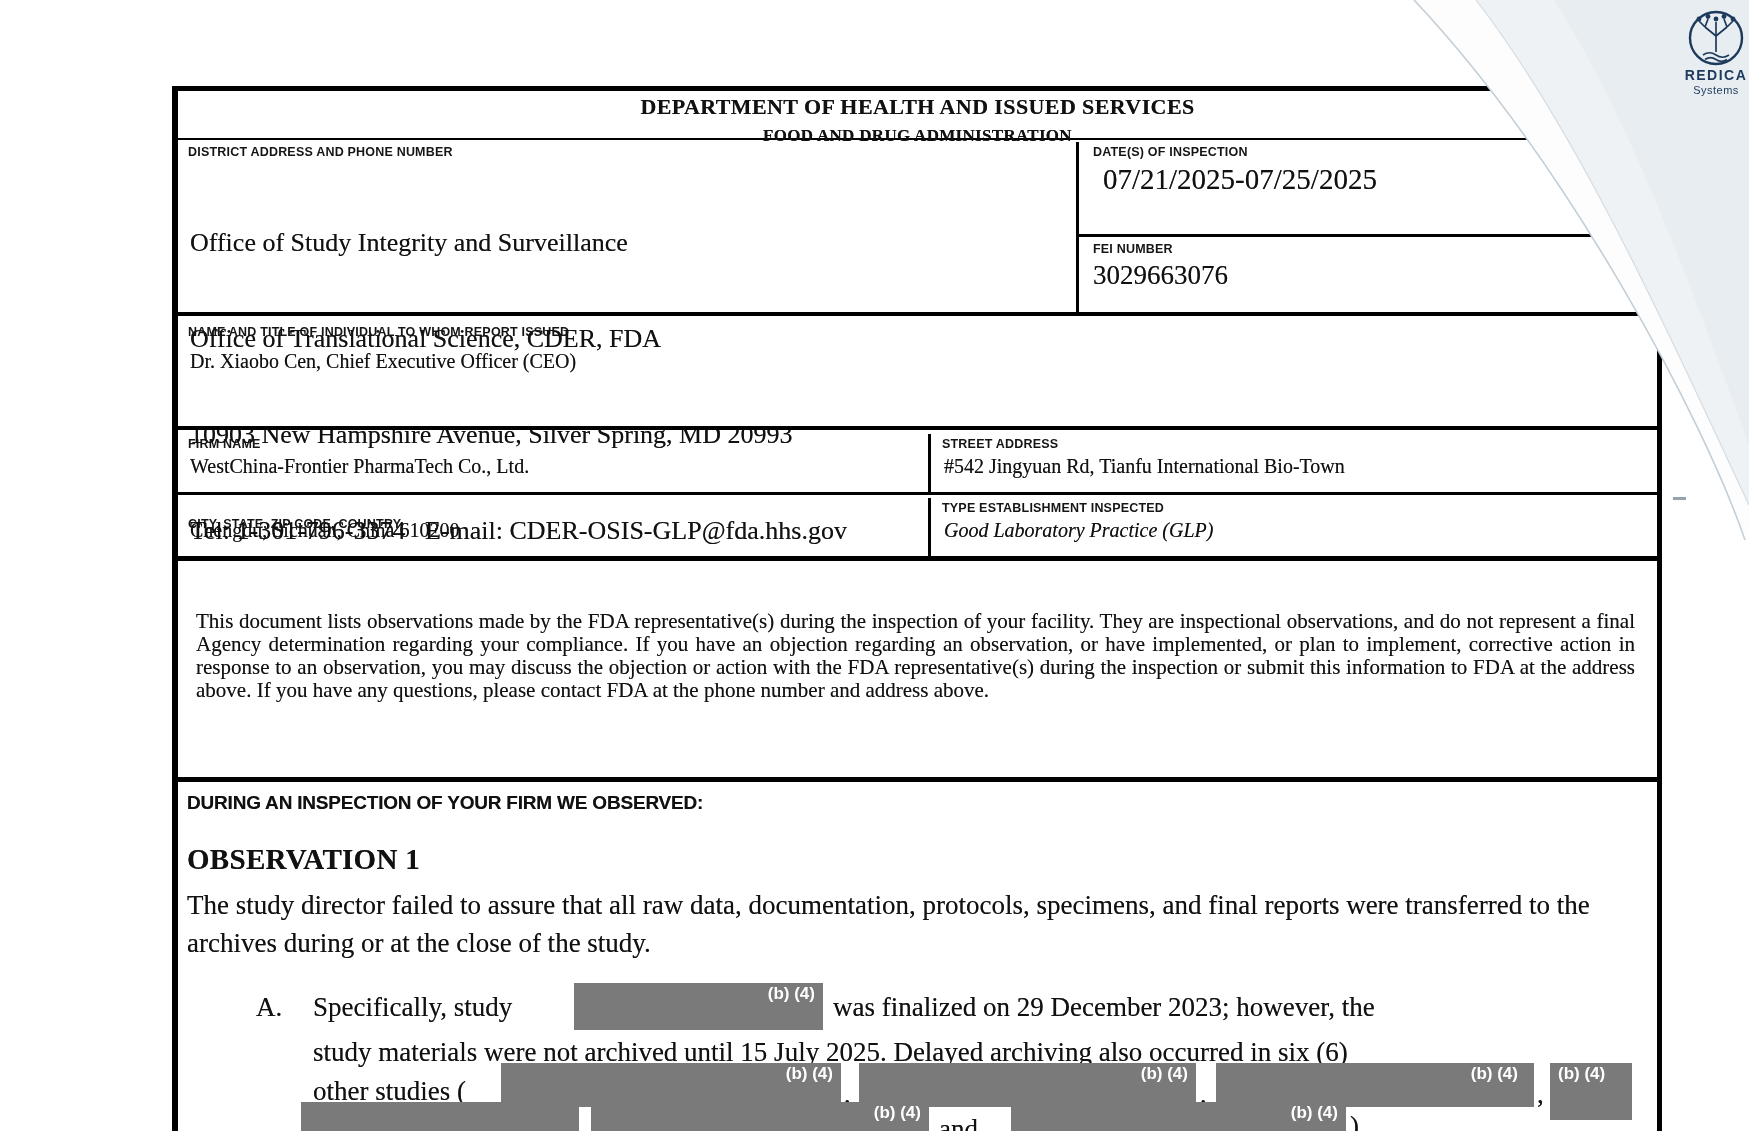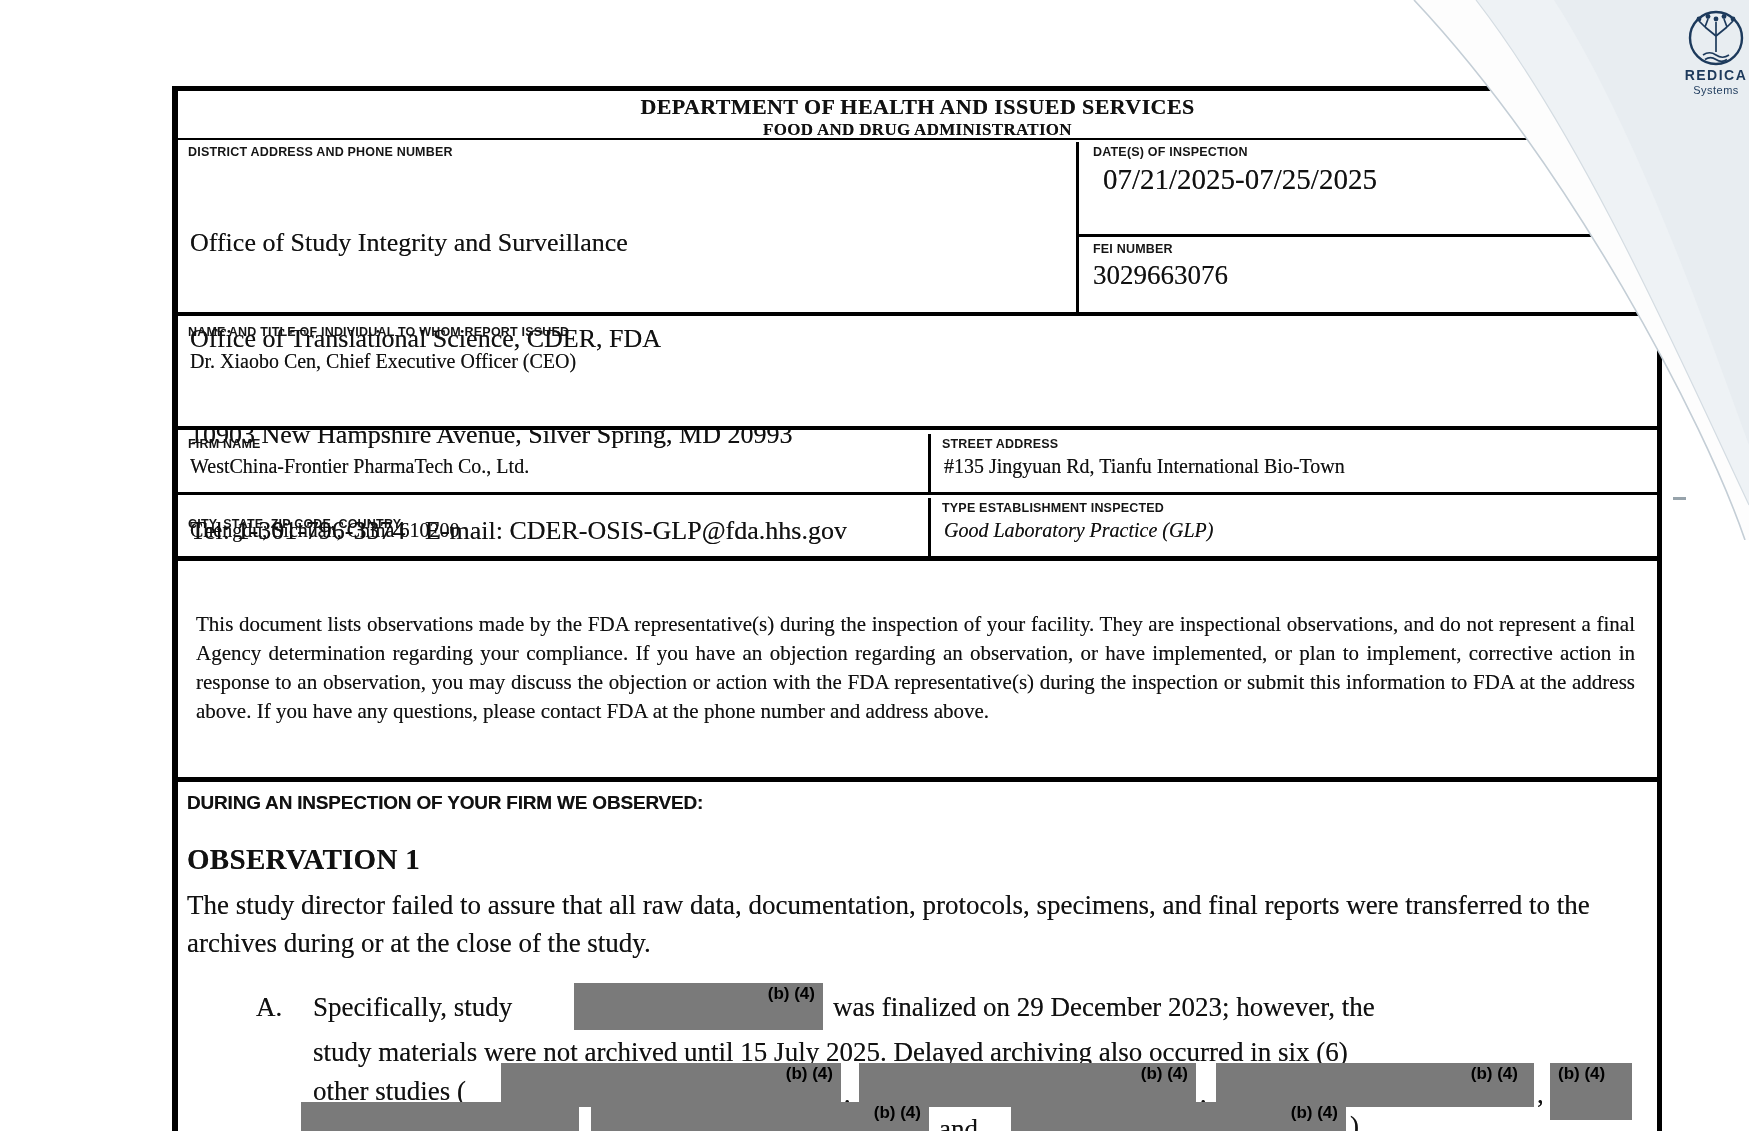--- a/index.html
+++ b/index.html
@@ -20,53 +20,53 @@
   .doc *{box-sizing:border-box;}
   .abs{position:absolute;}
   .lbl{
     font-family:"Liberation Sans", sans-serif;
     font-weight:bold;font-size:12.5px;letter-spacing:.2px;color:#151515;
     white-space:nowrap;
   }
   .val{font-size:20px;white-space:pre;text-shadow:0 0 .5px rgba(0,0,0,.55);}
   .title-block{left:0;right:0;top:0;height:49px;border-bottom:2px solid #000;text-align:center;}
   .doc-title{font-size:22px;font-weight:bold;letter-spacing:.4px;margin-top:3px;text-shadow:0 0 .6px rgba(0,0,0,.6);}
-  .doc-subtitle{font-size:17px;font-weight:bold;letter-spacing:.3px;margin-top:0;text-shadow:0 0 .5px rgba(0,0,0,.6);}
+  .doc-subtitle{font-size:17px;font-weight:bold;letter-spacing:.3px;margin-top:6px;text-shadow:0 0 .5px rgba(0,0,0,.6);}
   .row1{left:0;right:0;top:51px;height:174px;border-bottom:4px solid #000;}
   .row1-left{left:0;top:0;bottom:0;width:901px;border-right:3px solid #000;}
   .addr-lines{left:12px;top:21px;line-height:32px;font-size:26px;}
   .row1-right{left:901px;top:0;bottom:0;right:0;}
   .date-split{left:0;right:0;top:92px;height:3px;background:#000;}
   .row2{left:0;right:0;top:229px;height:110px;border-bottom:4px solid #000;}
   .row34{left:0;right:0;}
   .row3{top:343px;height:61px;border-bottom:3px solid #000;}
   .row4{top:407px;height:63px;border-bottom:5px solid #000;}
   .vsplit{left:750px;top:0;bottom:0;width:3px;background:#000;}
   .disclaimer{
     left:0;right:0;top:475px;height:216px;border-bottom:5px solid #000;
     padding:44px 22px 0 18px;
   }
   .disclaimer p{
-    margin:0;font-size:21px;line-height:29px;text-align:justify;
+    margin:0;font-size:21px;line-height:23px;text-align:justify;
     text-shadow:0 0 .5px rgba(0,0,0,.5);
   }
   .section-heading{
     left:9px;top:701px;
     font-family:"Liberation Sans", sans-serif;font-weight:bold;font-size:19px;
     letter-spacing:-.2px;white-space:nowrap;text-shadow:0 0 .5px rgba(0,0,0,.5);
   }
   .obs-heading{left:9px;top:752px;font-size:29px;font-weight:bold;letter-spacing:.3px;text-shadow:0 0 .6px rgba(0,0,0,.6);}
   .obs-body{left:9px;top:795px;width:1430px;font-size:27px;line-height:38px;text-shadow:0 0 .5px rgba(0,0,0,.55);}
   
   .item-a{left:0;right:0;top:892px;height:300px;}
   .ser27{font-size:27px;white-space:nowrap;text-shadow:0 0 .5px rgba(0,0,0,.55);}
   .redact{background:#7a7a7a;}
   .redact .rl{
     position:absolute;top:1px;right:8px;
-    font-family:"Liberation Sans", sans-serif;font-weight:bold;font-size:17px;color:#000000;
+    font-family:"Liberation Sans", sans-serif;font-weight:bold;font-size:17px;color:#ffffff;
     white-space:nowrap;
   }
   .rl-left{right:auto;left:8px;}
   
   .curl{position:absolute;top:0;right:0;width:345px;height:540px;z-index:5;pointer-events:none;}
   .dash-artifact{position:absolute;left:1673px;top:497px;width:13px;height:3px;background:#97a3ab;z-index:2;}
 </style>
 </head>
 <body>
 
@@ -99,21 +99,21 @@
   <div class="abs row2">
     <div class="abs lbl" style="left:10px;top:5px;">NAME AND TITLE OF INDIVIDUAL TO WHOM REPORT ISSUED</div>
     <div class="abs val" style="left:12px;top:30px;">Dr. Xiaobo Cen, Chief Executive Officer (CEO)</div>
   </div>
 
   <div class="abs row34 row3">
     <div class="abs vsplit"></div>
     <div class="abs lbl" style="left:10px;top:3px;">FIRM NAME</div>
     <div class="abs val" style="left:12px;top:21px;">WestChina-Frontier PharmaTech Co., Ltd.</div>
     <div class="abs lbl" style="left:764px;top:3px;">STREET ADDRESS</div>
-    <div class="abs val" style="left:766px;top:21px;">#135 Jingyuan Rd, Tianfu International Bio-Town</div>
+    <div class="abs val" style="left:766px;top:21px;">#542 Jingyuan Rd, Tianfu International Bio-Town</div>
   </div>
 
   <div class="abs row34 row4">
     <div class="abs vsplit"></div>
     <div class="abs lbl" style="left:10px;top:3px;margin-top:16px;">CITY, STATE, ZIP CODE, COUNTRY</div>
     <div class="abs val" style="left:12px;top:21px;">Chengdu, Sichuan, China 610200</div>
     <div class="abs lbl" style="left:764px;top:3px;">TYPE ESTABLISHMENT INSPECTED</div>
     <div class="abs val" style="left:766px;top:21px;font-style:italic;">Good Laboratory Practice (GLP)</div>
   </div>
 

